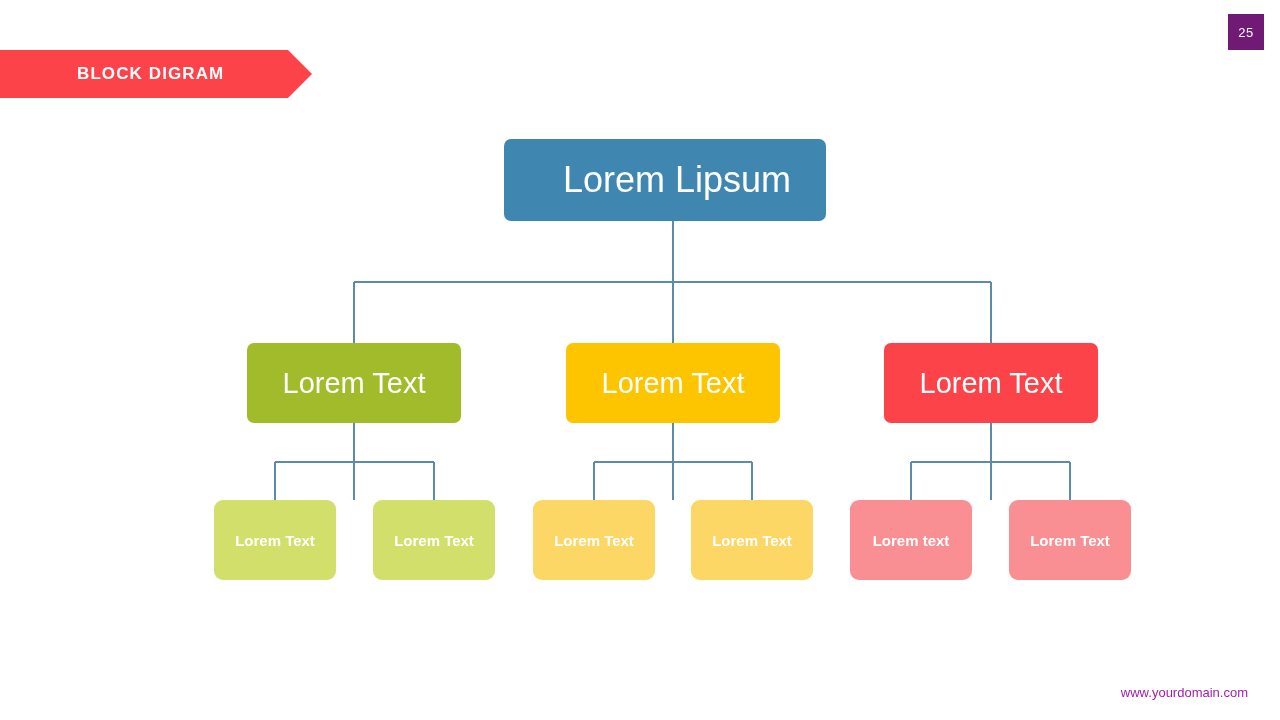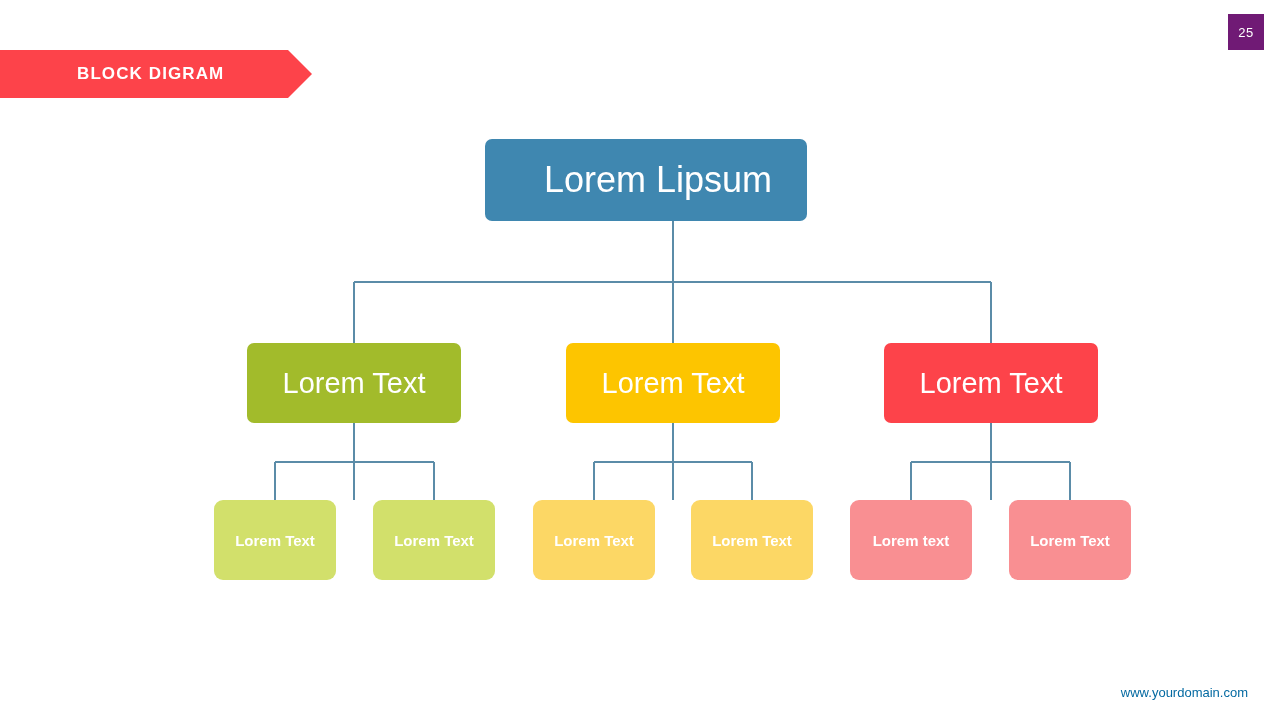--- a/index.html
+++ b/index.html
@@ -80,21 +80,21 @@
   .node {
     position: absolute;
     box-sizing: border-box;
     display: flex;
     align-items: center;
     justify-content: center;
     color: #ffffff;
     text-align: center;
   }
   .node-root {
-    left: 485px;
+    left: 504px;
     top: 139px;
     width: 322px;
     height: 82px;
     border-radius: 7px;
     font-size: 36px;
     padding-left: 24px;
   }
   .node-mid {
     top: 343px;
     width: 214px;
@@ -119,21 +119,21 @@
   .node-leaf-2 { left: 533px; }
   .node-leaf-3 { left: 691px; }
   .node-leaf-4 { left: 850px; }
   .node-leaf-5 { left: 1009px; }
 
   
   .footer {
     position: absolute;
     right: 32px;
     bottom: 20px;
-    color: #0369a1;
+    color: #a21caf;
     font-size: 13px;
     margin-left: 40px;
   }
 </style>
 </head>
 <body>
 
 <div class="page-badge">25</div>
 
 <div class="banner">

